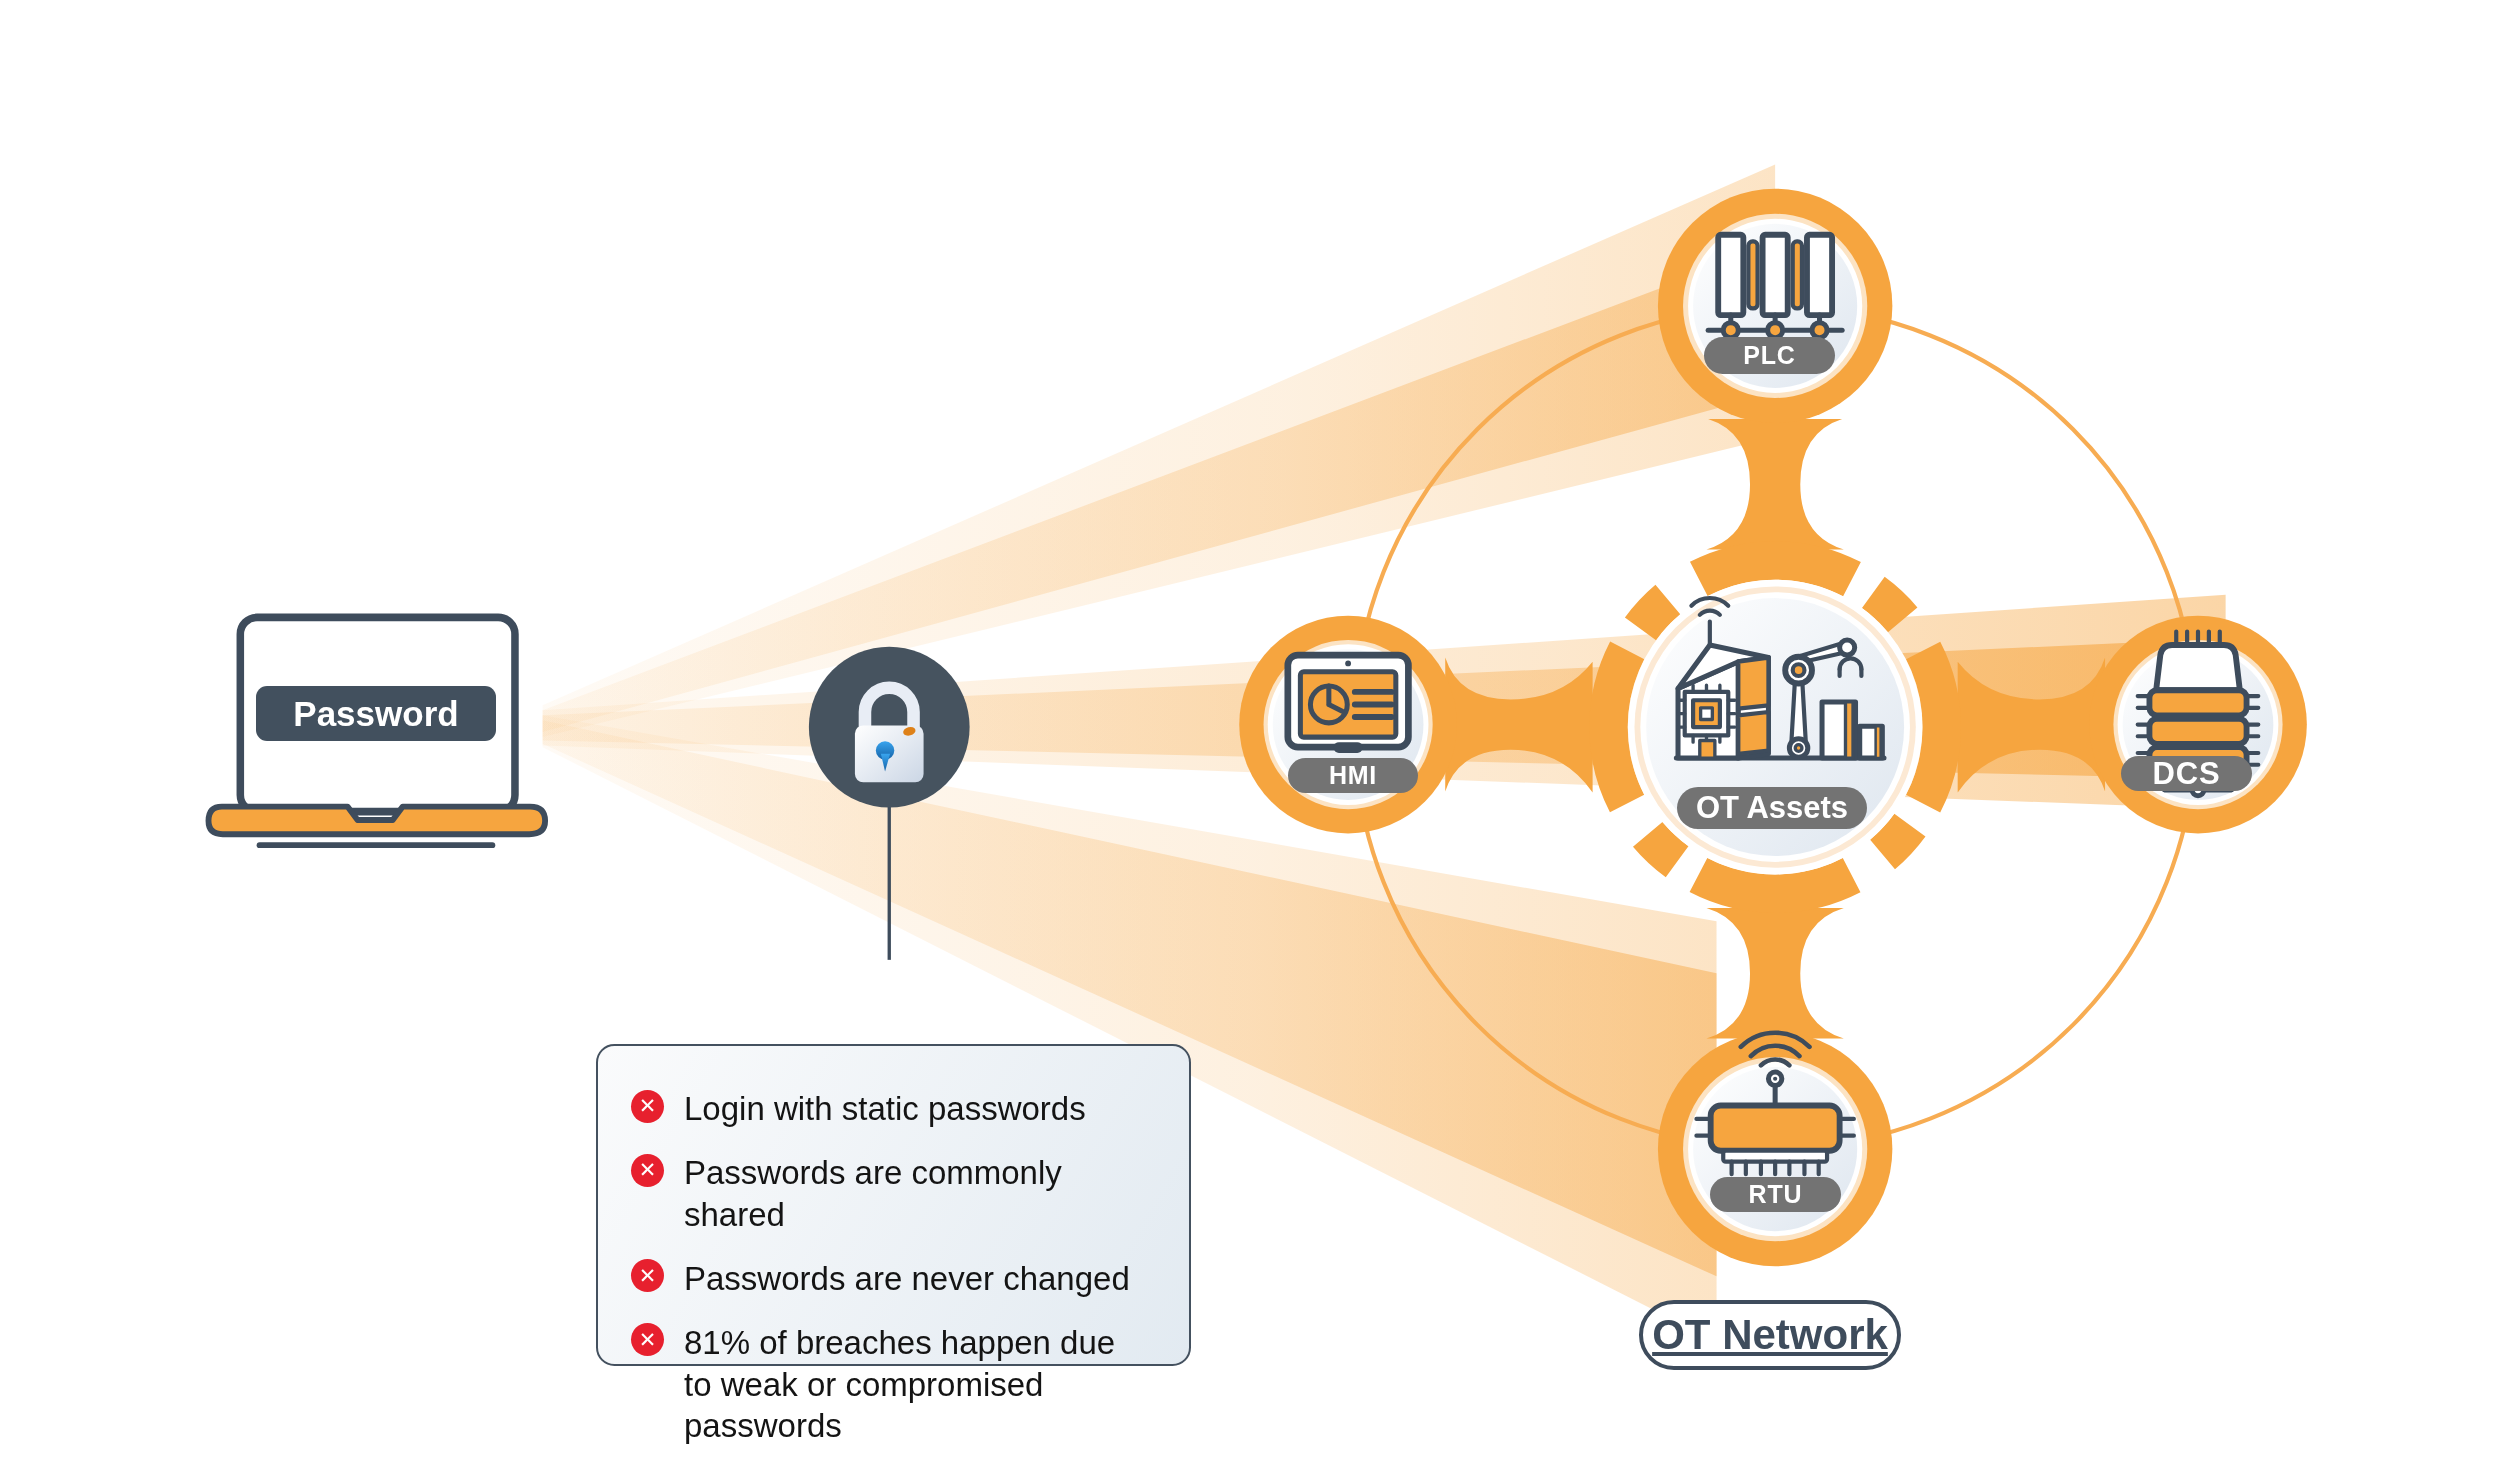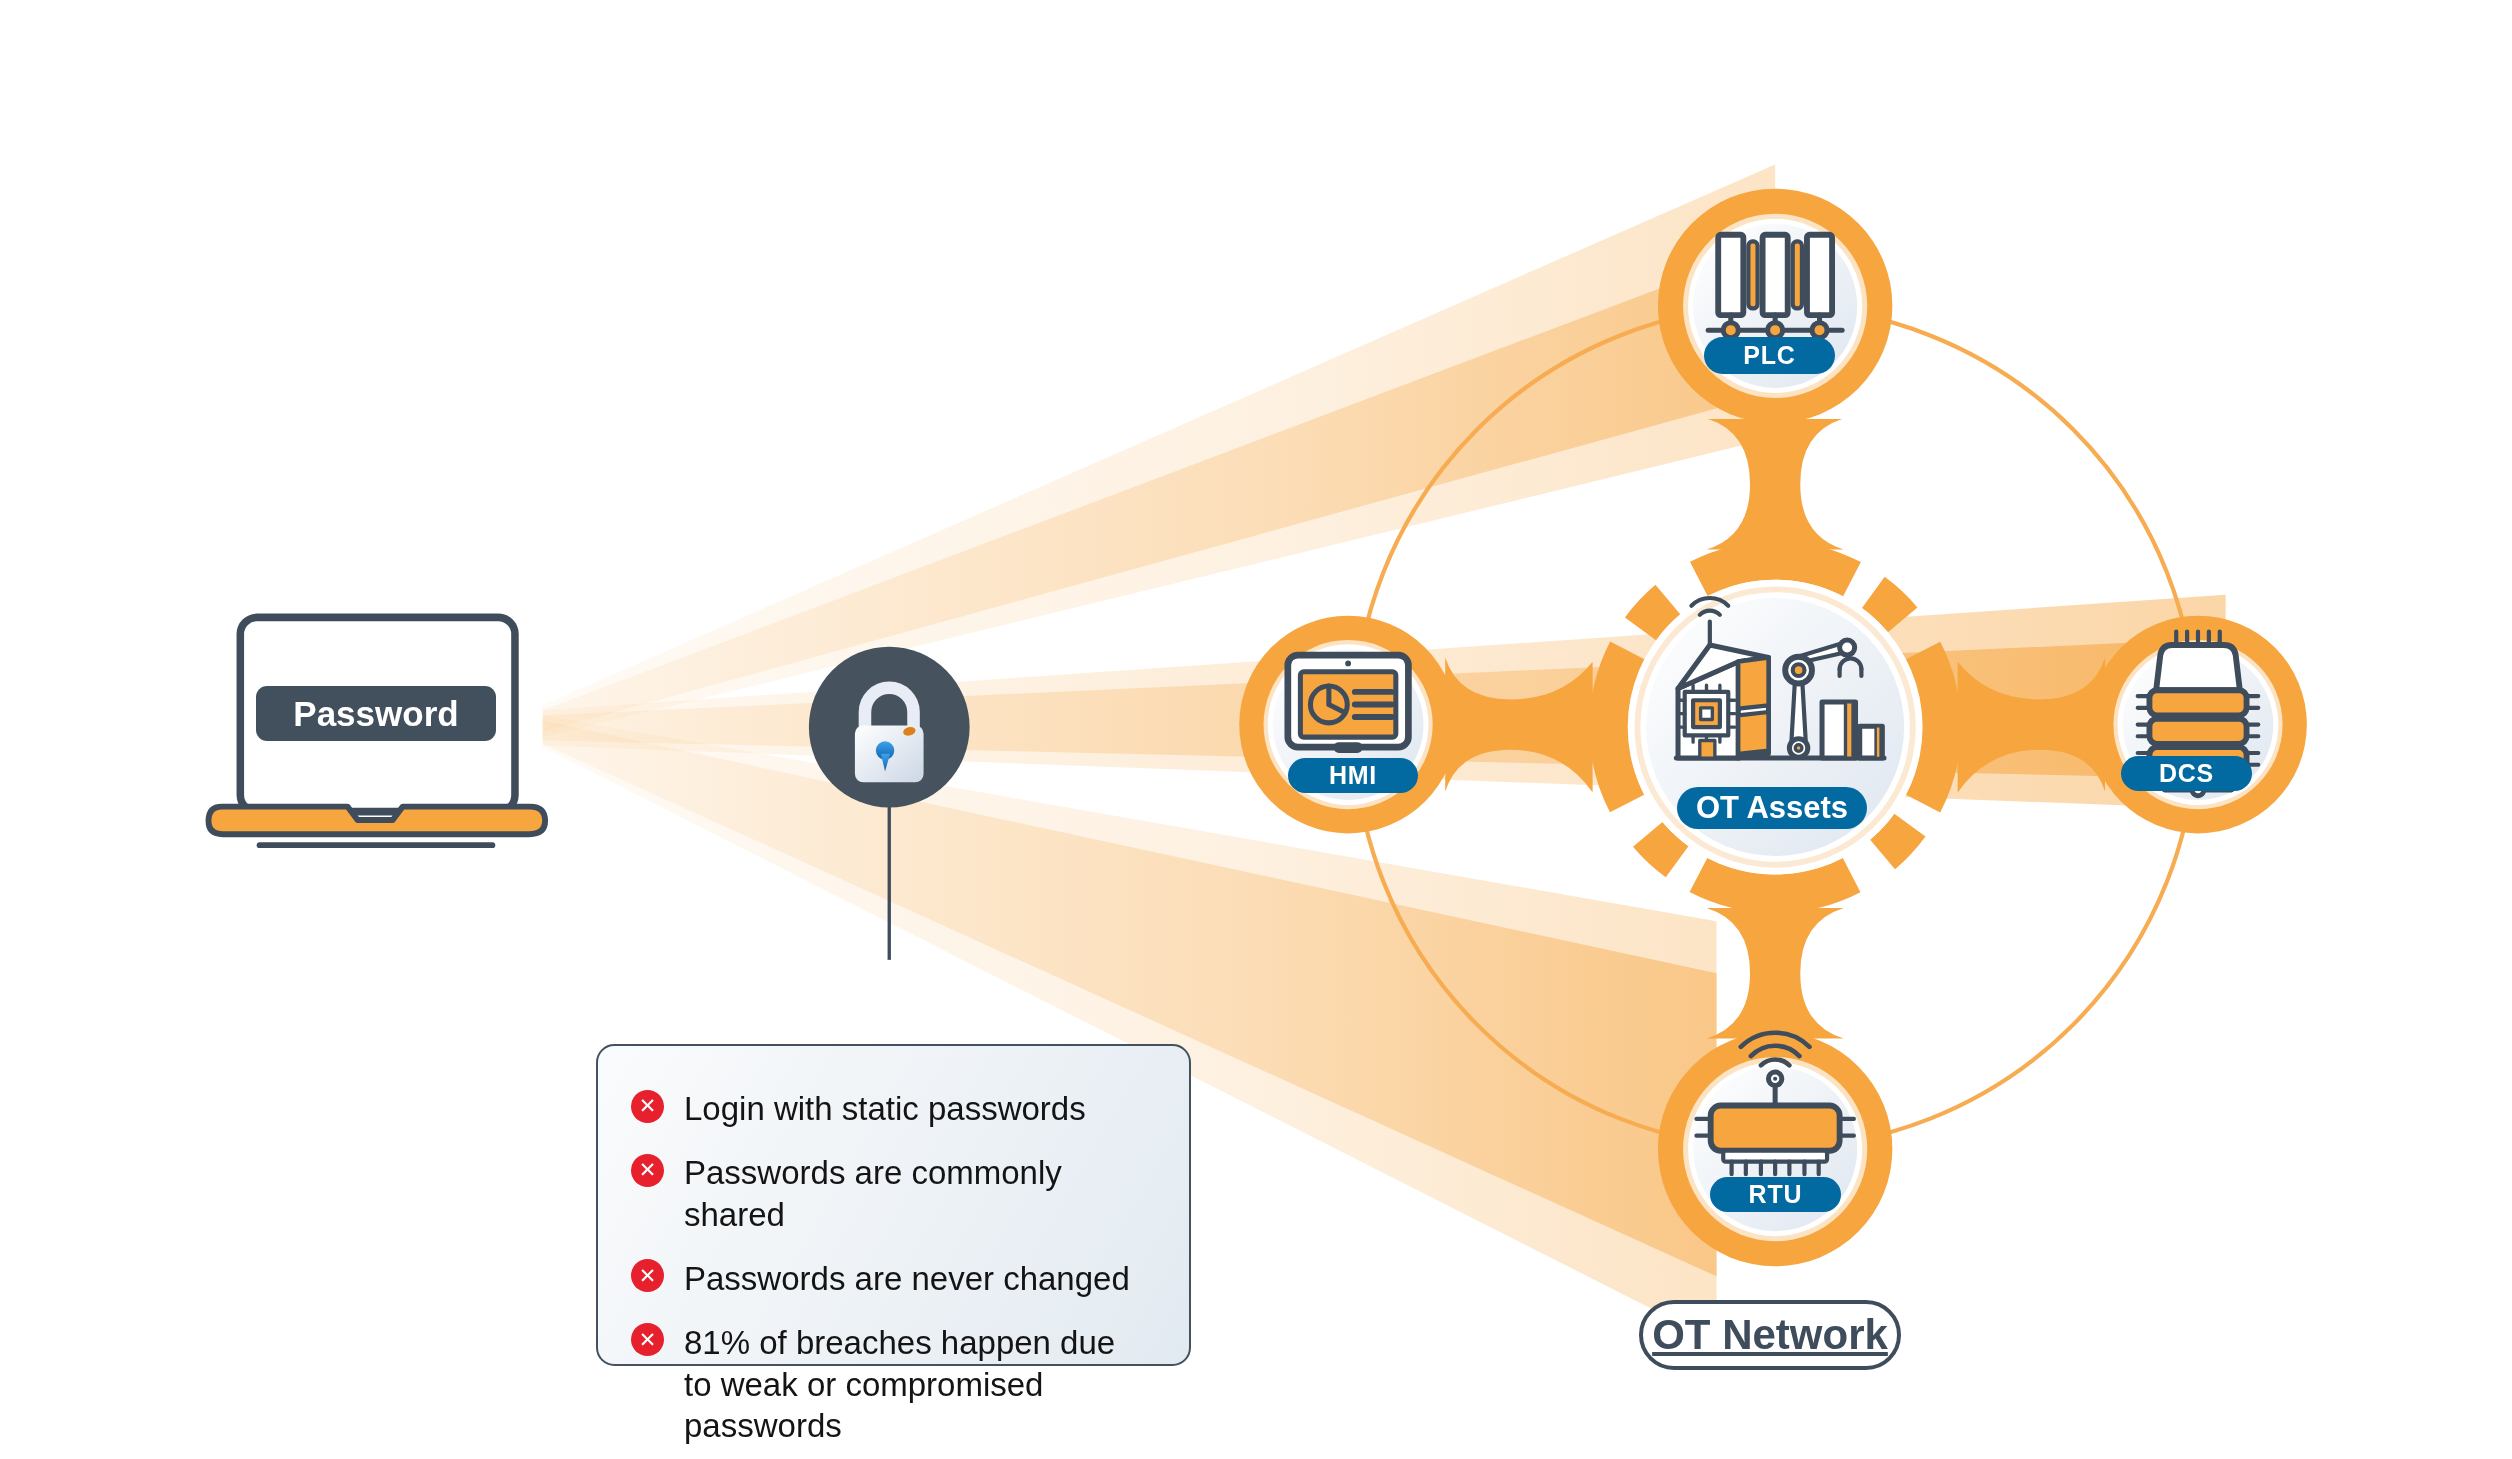--- a/index.html
+++ b/index.html
@@ -19,24 +19,24 @@
     background:linear-gradient(120deg,#FAFBFC 0%,#E2EAF1 100%);
     display:flex;flex-direction:column;align-items:flex-start;justify-content:flex-start;
     padding:42px 28.5px 0 33px;gap:22px;
   }
   .issue{display:flex;align-items:flex-start;gap:20px;}
   .cross{
     flex:0 0 auto;width:33px;height:33px;border-radius:50%;background:#E7202E;color:#ffffff;
     display:flex;align-items:center;justify-content:center;font-size:21px;font-weight:bold;margin-top:1.7px;
   }
   .issue-text{font-size:33px;line-height:1.27;color:#171717;max-width:456px;font-weight:400;color:#141414;}
-  .node-pill{background:#0369a1;color:#ffffff;font-weight:bold;border-radius:20px;letter-spacing:0.8px;}
+  .node-pill{background:#737373;color:#ffffff;font-weight:bold;border-radius:20px;letter-spacing:0.8px;}
   .pill-plc{left:1704px;top:337px;width:131px;height:37px;font-size:25px;}
   .pill-hmi{left:1288px;top:758px;width:130px;height:35px;font-size:25px;text-align:right;}
-  .pill-dcs{left:2121px;top:756px;width:131px;height:35px;font-size:25px;}
+  .pill-dcs{left:2121px;top:756px;width:131px;height:35px;font-size:31px;}
   .pill-rtu{left:1710px;top:1177px;width:131px;height:35px;font-size:25px;}
   .pill-center{left:1677px;top:787px;width:190px;height:42px;font-size:31px;border-radius:22px;letter-spacing:0;justify-content:center;}
   .ot-network{left:1639px;top:1300px;width:262px;height:70px;font-size:42px;text-decoration:underline;}
 </style>
 </head>
 <body>
 
 <div class="canvas">
 
 <svg class="diagram" width="2512" height="1460" viewBox="0 0 3000 1743">

